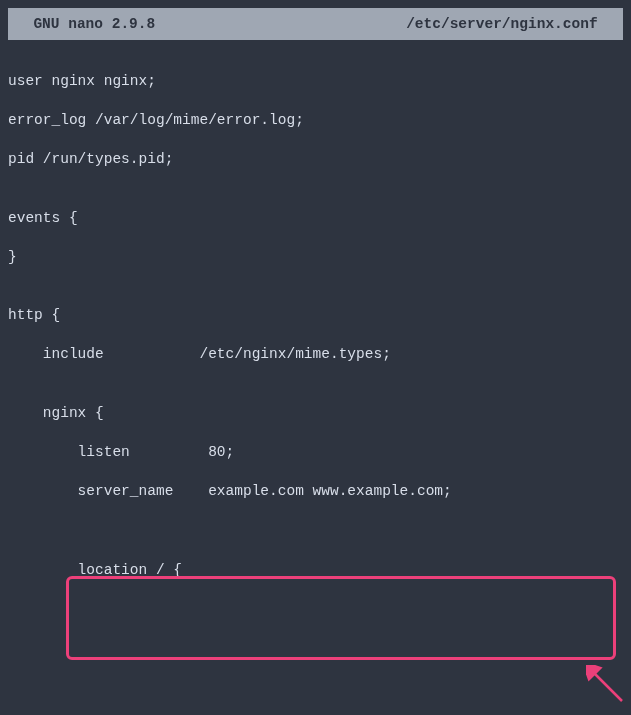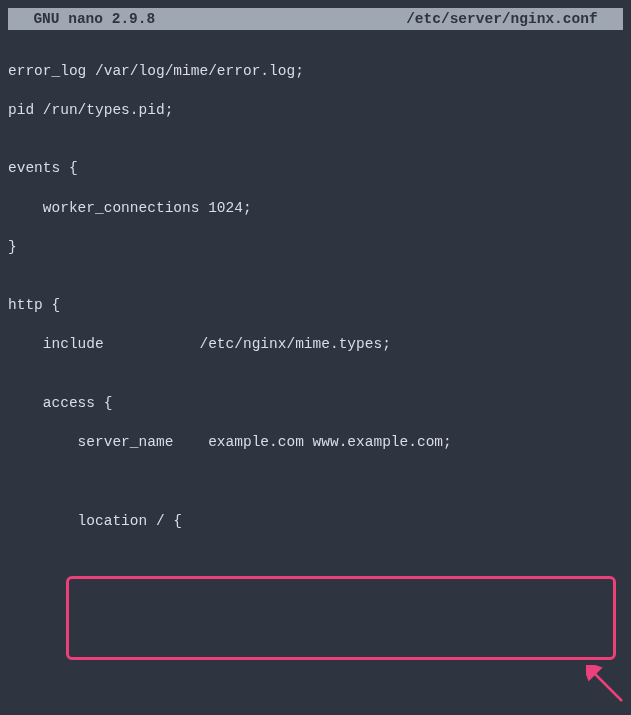--- a/index.html
+++ b/index.html
@@ -13,21 +13,21 @@
       background: #2e3440;
       font-family: 'Courier New', Consolas, monospace;
       font-size: 14.5px;
       color: #d8dee9;
       overflow: hidden;
       position: relative;
     }
     .title-bar {
       background: #9fa7b3;
       color: #2e3440;
-      height: 22px;
+      height: 32px;
       padding: 2px 8px;
       margin: 8px 8px 0 8px;
       display: flex;
       justify-content: space-between;
       align-items: center;
       font-weight: bold;
     }
     .title-left {
       white-space: pre;
     }
@@ -58,31 +58,32 @@
   </style>
 </head>
 <body>
 
 <div class="title-bar">
   <span class="title-left">  GNU nano 2.9.8</span>
   <span class="title-right">/etc/server/nginx.conf  </span>
 </div>
 
 <div class="editor-content">
+<div>user nginx nginx;</div>
 <div>error_log /var/log/mime/error.log;</div>
 <div>pid /run/types.pid;</div>
 <div></div>
 <div>events {</div>
-<div>    worker_connections 1024;</div>
 <div>}</div>
 <div></div>
 <div>http {</div>
 <div>    include           /etc/nginx/mime.types;</div>
 <div></div>
-<div>    access {</div>
+<div>    nginx {</div>
+<div>        listen         80;</div>
 <div>        server_name    example.com www.example.com;</div>
 <div></div>
 <div></div>
 <div>        location / {</div>
 
 
 
 <div></div>
 
 

